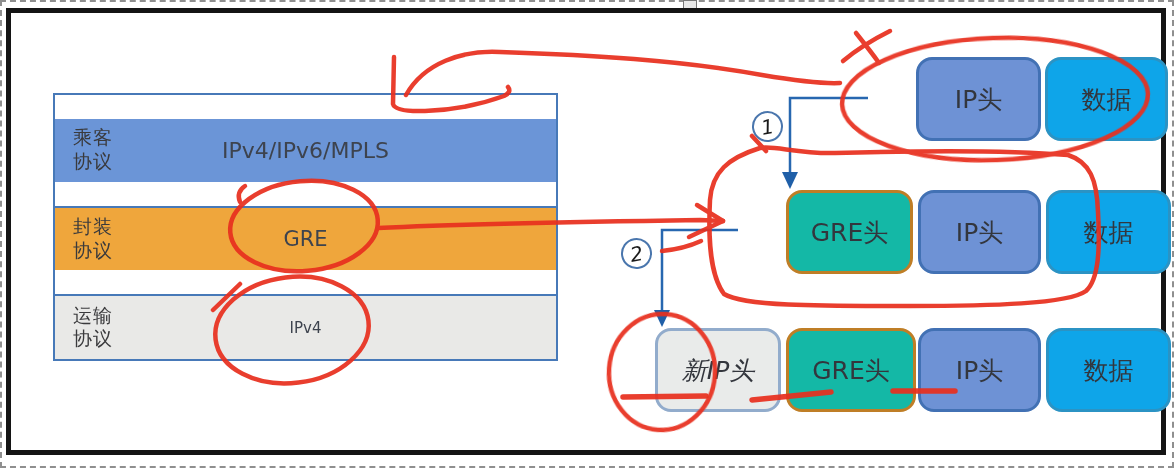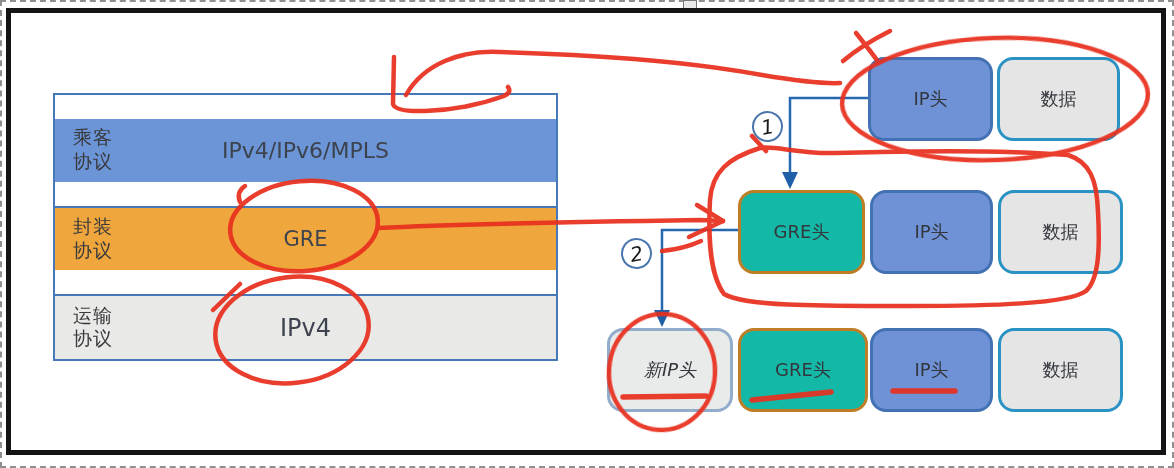--- a/index.html
+++ b/index.html
@@ -35,24 +35,24 @@
     font-size:19px; line-height:1.25; color:#3a3a3c; letter-spacing:1px;
   }
   .prow-value{
     position:absolute; left:0; right:0; top:50%; transform:translateY(-50%);
     text-align:center; font-size:22px; color:#3d434e;
   }
   
   .pbox{
     position:absolute; height:78px; border-radius:16px; border:3px solid;
     display:flex; align-items:center; justify-content:center;
-    font-size:18px; color:#33363d;
+    font-size:25px; color:#33363d;margin-left:48px;
   }
   .pbox.blue{background:#6e92d5; border-color:#4271b4;}
-  .pbox.cyan{background:#e5e5e5; border-color:#2b93c4;}
+  .pbox.cyan{background:#0ea5e9; border-color:#2b93c4;}
   .pbox.orangeb{background:#14b8a6; border-color:#bf7e26;}
   .pbox.grayb{background:#e9ebea; border-color:#92accc;font-style:italic;}
   
   .step{
     position:absolute; width:27px; height:27px; border-radius:50%;
     border:2px solid #4a76ad; color:#1a1a1a; background:transparent;
     display:flex; align-items:center; justify-content:center;
     font-size:20px; font-style:italic; transform:rotate(-10deg);
   }
   .overlay{position:absolute; left:0; top:0; pointer-events:none;}
@@ -79,21 +79,21 @@
         <div>封装</div>
         <div>协议</div>
       </div>
       <div class="prow-value" style="font-size:21px;">GRE</div>
     </div>
     <div class="prow gray">
       <div class="prow-label">
         <div>运输</div>
         <div>协议</div>
       </div>
-      <div class="prow-value" style="font-size:24px;">IPv4</div>
+      <div class="prow-value" style="font-size:15px;">IPv4</div>
     </div>
   </div>
 
   <div class="pbox blue" style="left:868px; top:57px; width:119px;">IP头</div>
   <div class="pbox cyan" style="left:997px; top:57px; width:117px;">数据</div>
 
   <div class="pbox orangeb" style="left:738px; top:190px; width:121px;">GRE头</div>
   <div class="pbox blue" style="left:870px; top:190px; width:117px;">IP头</div>
   <div class="pbox cyan" style="left:998px; top:190px; width:119px;">数据</div>
 

